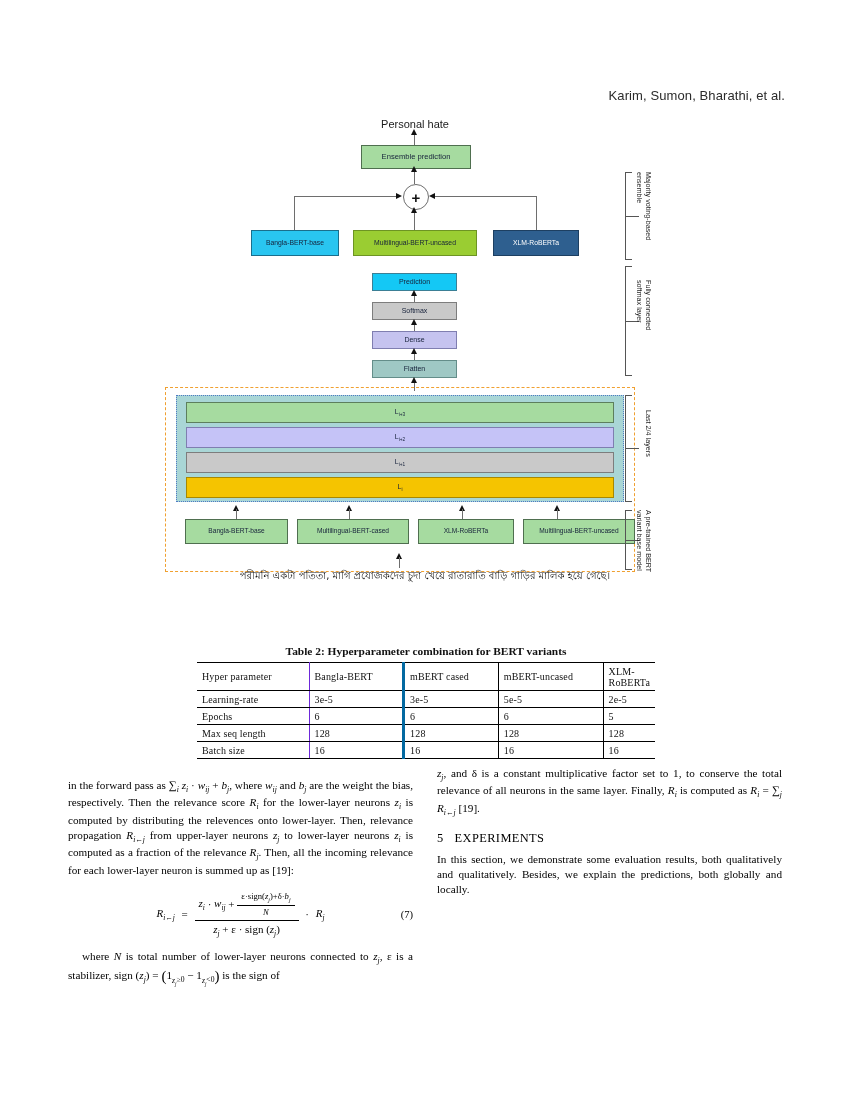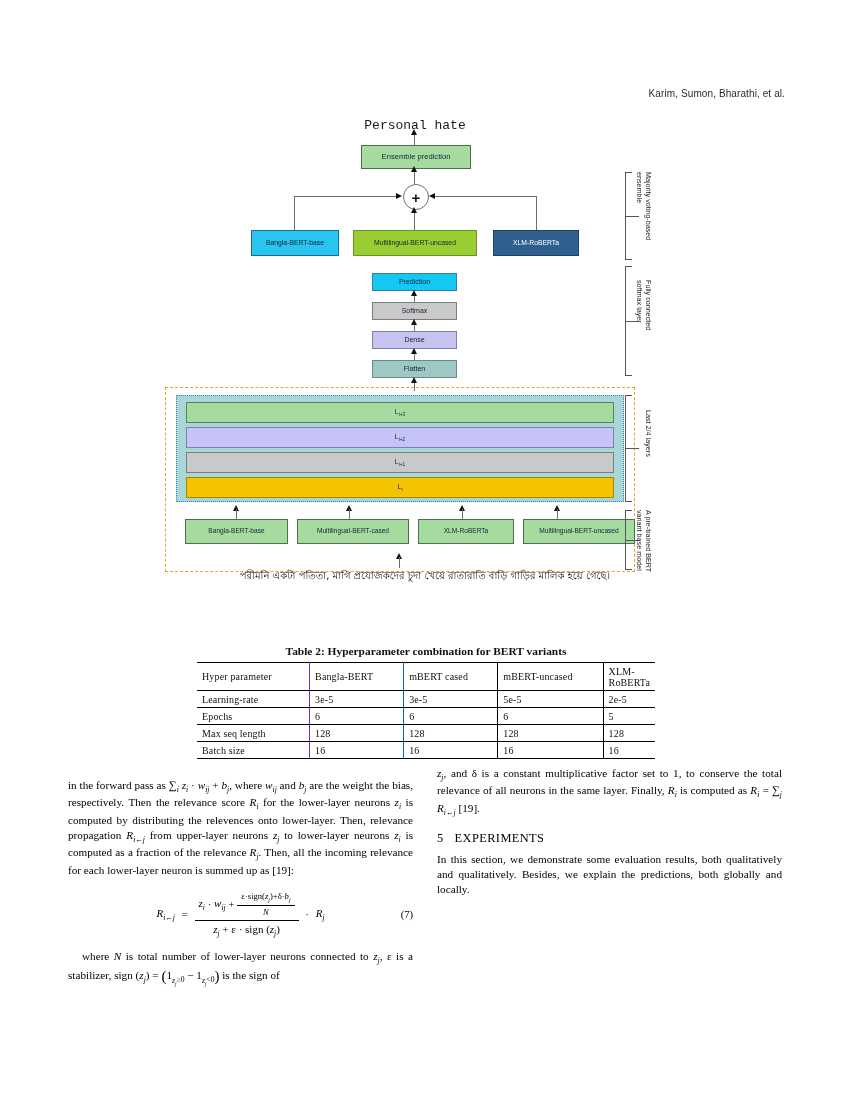--- a/index.html
+++ b/index.html
@@ -7,34 +7,34 @@
     width:850px;height:1100px;background:#ffffff;
     font-family:"Liberation Serif", serif;color:#111;
     position:relative;overflow:hidden;
   }
   .page{position:absolute;inset:0;}
 
   
   .runhead{
     position:absolute;top:88px;right:65px;
     font-family:"Liberation Sans", sans-serif;
-    font-size:10px;color:#2b2b2b;letter-spacing:.1px;
+    font-size:13px;color:#2b2b2b;letter-spacing:.1px;
   }
 
   
   .figure{position:absolute;left:65px;top:110px;width:720px;height:480px;}
   .fbox{
     position:absolute;box-sizing:border-box;
     display:flex;align-items:center;justify-content:center;
     font-family:"Liberation Sans", sans-serif;
     color:#16213a;text-align:center;line-height:1.05;
   }
   .lbl-top{
-    position:absolute;font-family:Liberation Mono, monospace;
-    font-size:13px;color:#1a1a1a;text-align:center;
+    position:absolute;font-family:Liberation Sans, sans-serif;
+    font-size:11px;color:#1a1a1a;text-align:center;
   }
 
   
   .vline{position:absolute;width:1px;background:#6e6e6e;}
   .hline{position:absolute;height:1px;background:#6e6e6e;}
   .arrowup{
     position:absolute;width:0;height:0;
     border-left:3.5px solid transparent;border-right:3.5px solid transparent;
     border-bottom:6px solid #111;
   }
@@ -99,21 +99,21 @@
     border-collapse:collapse;font-size:10px;
     font-family:"Liberation Serif", serif;
   }
   table.hyper th,table.hyper td{
     border-top:1px solid #000;border-bottom:1px solid #000;
     padding:2.5px 5px;text-align:left;font-weight:normal;
     letter-spacing:.15px;
   }
   table.hyper th{font-weight:normal;}
   table.hyper td:nth-child(1),table.hyper th:nth-child(1){width:108px;border-right:1px solid #6d28d9;}
-  table.hyper td:nth-child(2),table.hyper th:nth-child(2){width:88px;border-right:1px solid #0369a1;}
+  table.hyper td:nth-child(2),table.hyper th:nth-child(2){width:88px;border-right:3px solid #0369a1;}
   table.hyper td:nth-child(3),table.hyper th:nth-child(3){width:88px;border-right:1px solid #000;margin-top:11px;}
   table.hyper td:nth-child(4),table.hyper th:nth-child(4){width:100px;border-right:1px solid #000;}
 
   
   .col{
     position:absolute;width:345px;font-size:11.2px;line-height:1.34;
     text-align:justify;color:#000;
   }
   .col.left{left:68px;top:778px;}
   .col.right{left:437px;top:766px;}

